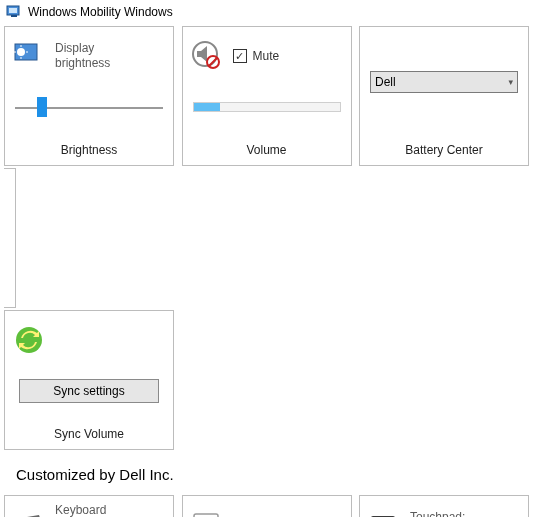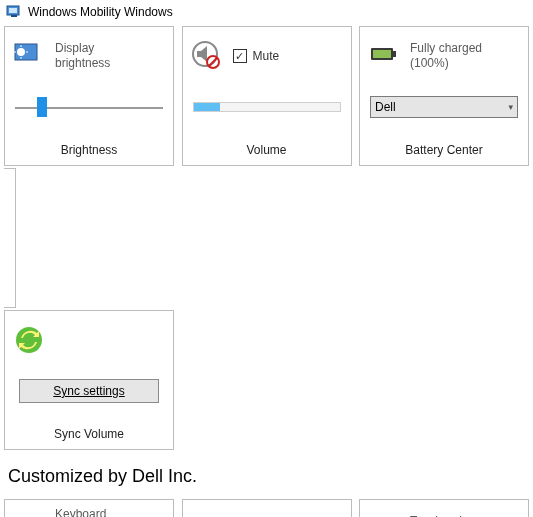--- a/index.html
+++ b/index.html
@@ -132,25 +132,24 @@
   .select-arrow {
     font-size: 9px; color: #555;
   }
   .btn {
     border: 1px solid #8a8a8a;
     background: #e6e6e6;
     padding: 4px 0;
     text-align: center;
     font-size: 12px;
     width: 140px;
-    text-decoration: underline;
   }
   .section-title {
-    font-size: 18px;
-    padding: 14px 8px 10px 8px;
+    font-size: 15px;
+    padding: 14px 8px 10px 16px;
   }
 </style>
 </head>
 <body>
 
 <div class="title-bar">
   <span class="title-icon">
     <svg viewBox="0 0 16 16">
         <rect x="1" y="2" width="12" height="9" fill="#4a8ed8" stroke="#1b4e88"></rect>
         <rect x="3" y="4" width="8" height="5" fill="#cde6fb"></rect>
@@ -205,31 +204,20 @@
     </div>
     <div class="tile-mid">
       <div class="volbar">
           <div class="volbar-fill"></div>
         </div>
     </div>
     <div class="tile-foot">Volume</div>
   </div>
 
   <div class="tile">
-    <div class="tile-head">
-      <span class="tile-ico">
-        <svg viewBox="0 0 32 32">
-            <rect x="3" y="8" width="22" height="12" rx="1" fill="#3a3a3a"></rect>
-            <rect x="25" y="11" width="3" height="6" fill="#3a3a3a"></rect>
-            <rect x="5" y="10" width="18" height="8" fill="#8dbf55"></rect>
-          </svg>
-      </span>
-      <span class="tile-label" style="white-space:pre-line">Fully charged
-(100%)</span>
-    </div>
     <div class="tile-mid">
       <div class="select-box">
         <span>Dell</span>
         <span class="select-arrow">▾</span>
       </div>
     </div>
     <div class="tile-foot">Battery Center</div>
   </div>
 
   <div class="edge-stub"></div>

